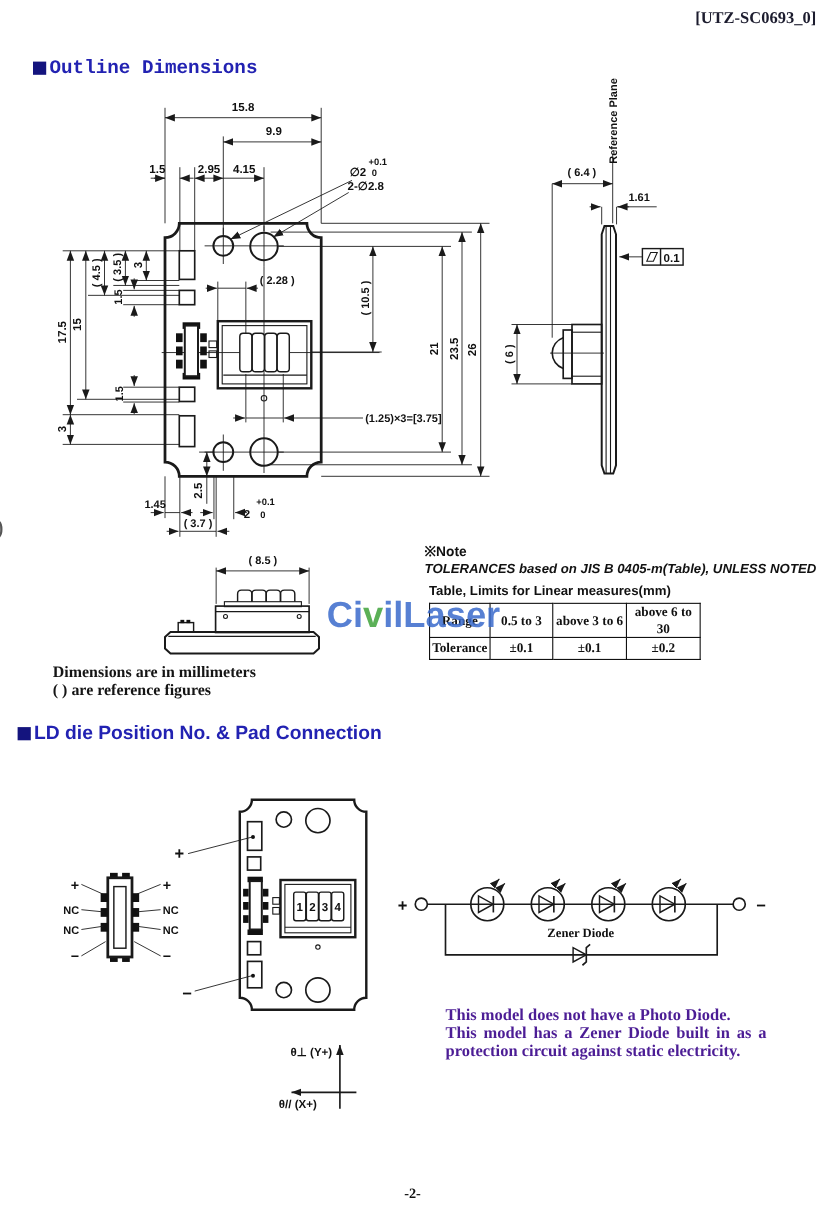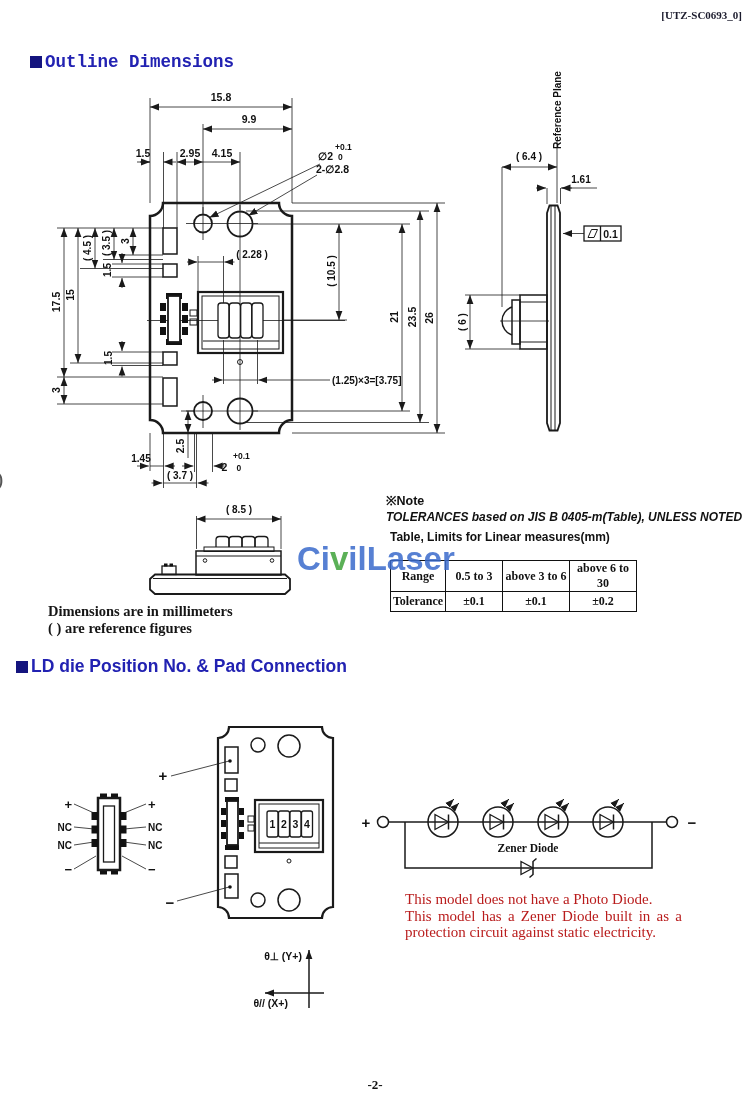--- a/index.html
+++ b/index.html
@@ -20,43 +20,43 @@
   text{fill:#111;font-family:"Liberation Sans",sans-serif;}
   .d105{font-size:10.5px;font-weight:bold;}
   .d10{font-size:10px;font-weight:bold;}
   .d85{font-size:8.5px;font-weight:bold;}
   .d13{font-size:13px;font-weight:bold;}
   .d15{font-size:15px;font-weight:bold;}
   .srf{font-family:"Liberation Serif",serif;}
   
   #logo{left:20px;top:4px;display:flex;align-items:center;gap:2px;}
   #brand{font-size:35px;font-weight:bold;letter-spacing:2px;color:#0e0e16;transform:scaleX(1.04);transform-origin:left;}
-  #docid{right:8px;top:9px;font-family:"Liberation Serif",serif;font-weight:bold;font-size:11px;color:#1c1c2e;}
+  #docid{right:8px;top:9px;font-family:"Liberation Serif",serif;font-weight:bold;font-size:15px;color:#1c1c2e;}
   .sec-title{display:flex;align-items:center;gap:3px;}
   .sec-bullet{width:12px;height:12px;background:#14147e;display:inline-block;}
   .sec-text{color:#2222b2;font-weight:bold;font-size:17.5px;}
   
   #noteblock{left:386px;top:492px;width:360px;font-size:12px;font-weight:bold;z-index:2;}
   #noteblock .nt{font-size:12.5px;margin-bottom:1px;}
   #noteblock .n2{margin-bottom:6px;font-style:italic;}
-  #noteblock .n3{margin-left:4px;margin-bottom:16px;}
+  #noteblock .n3{margin-left:4px;margin-bottom:4px;}
   table.tol{border-collapse:collapse;margin-left:4px;}
   table.tol td{border:1.6px solid #111;font-size:12px;font-weight:bold;text-align:center;
                padding:0;height:19px;vertical-align:middle;font-family:Liberation Serif, serif;}
   td.c0{width:54px;} td.c1{width:56px;} td.c2{width:66px;} td.c3{width:66px;}
   
   #watermark{left:297px;top:540px;font-size:33px;font-weight:bold;
              letter-spacing:0px;opacity:0.85;z-index:3;font-family:"Liberation Sans",sans-serif;}
   #watermark .wb{color:#3a6bcc;} #watermark .wg{color:#3fa33a;}
   
   #dwnotes{left:48px;top:603px;font-family:"Liberation Serif",serif;font-weight:bold;
            font-size:14.5px;line-height:17px;color:#151515;}
   
-  #desc{left:405px;top:891px;width:300px;font-family:"Liberation Serif",serif;font-weight:normal;
-        font-size:15px;line-height:16.5px;color:#b91c1c;}
+  #desc{left:405px;top:915px;width:300px;font-family:"Liberation Serif",serif;font-weight:bold;
+        font-size:15px;line-height:16.5px;color:#4c1d95;}
   #desc .j{word-spacing:2.5px;}
   #pagenum{left:0;right:0;top:1077px;text-align:center;font-family:"Liberation Serif",serif;
            font-weight:bold;font-size:13px;}
   #edgeart{left:-4px;top:466px;font-family:"Liberation Serif",serif;font-size:22px;color:#555;}
 </style>
 </head>
 <body>
 
 <div id="page">
 

